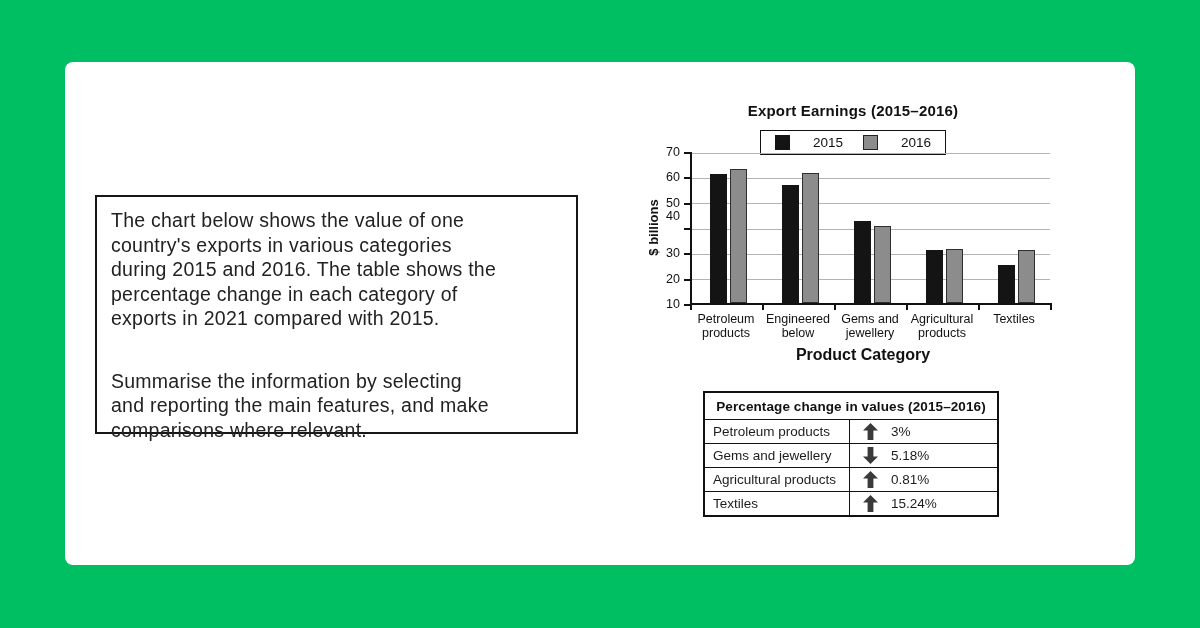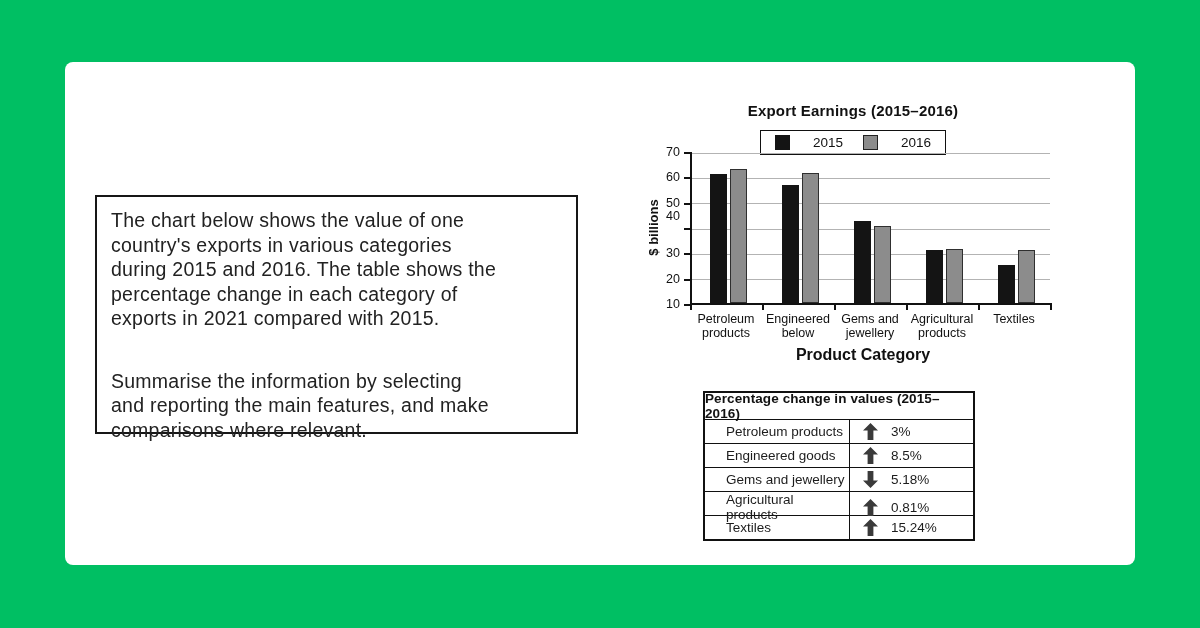--- a/index.html
+++ b/index.html
@@ -47,24 +47,24 @@
   .bar-group { position:absolute; bottom:0; height:100%; display:flex; align-items:flex-end; justify-content:center; gap:3px; }
   .bar { width:17px; }
   .bar.s0 { background:#141414; }
   .bar.s1 { background:#8c8c8c; border:1px solid #2f2f2f; }
 
   .x-cat-labels { position:absolute; left:625px; top:250px; width:360px; display:flex; }
   .x-cat { width:72px; text-align:center; font-size:12.5px; line-height:14px; color:#111; }
   .x-axis-title { position:absolute; left:625px; top:284px; width:360px; text-align:center; font-size:16px; font-weight:bold; color:#111; transform:translateX(-7px); }
 
   
-  .pct-table { position:absolute; left:638px; top:329px; width:272px; border:2px solid #111; background:#fff; }
+  .pct-table { position:absolute; left:638px; top:329px; width:296px; border:2px solid #111; background:#fff; }
   .pct-header { height:26px; display:flex; align-items:center; justify-content:center; font-size:13.5px; font-weight:bold; color:#111; letter-spacing:0.1px; }
   .pct-row { display:grid; grid-template-columns:144px 1fr; border-top:1.5px solid #111; height:24px; }
-  .pct-label { display:flex; align-items:center; padding-left:21px; font-size:13.5px; color:#1c1c1c; }
+  .pct-label { display:flex; align-items:center; padding-left:8px; font-size:13.5px; color:#1c1c1c; }
   .pct-value-cell { display:flex; align-items:center; gap:13px; border-left:1.5px solid #111; padding-left:13px; }
   .pct-value { font-size:13.5px; color:#1c1c1c; }
   .arrow { display:inline-flex; }
   .arrow svg { display:block; }
   .arrow.down svg { transform:rotate(180deg); }
 </style>
 </head>
 <body>
 
 <div class="canvas">
@@ -178,31 +178,20 @@
             <div class="pct-value-cell">
               <span class="arrow up">
                 <svg width="15" height="17" viewBox="0 0 15 17">
                   <polygon fill="#3a3a3a" points="7.5,0 15,7.6 10.4,7.6 10.4,17 4.6,17 4.6,7.6 0,7.6"></polygon>
                 </svg>
               </span>
               <span class="pct-value">3%</span>
             </div>
           </div>
           <div class="pct-row">
-            <div class="pct-label">Engineered goods</div>
-            <div class="pct-value-cell">
-              <span class="arrow up">
-                <svg width="15" height="17" viewBox="0 0 15 17">
-                  <polygon fill="#3a3a3a" points="7.5,0 15,7.6 10.4,7.6 10.4,17 4.6,17 4.6,7.6 0,7.6"></polygon>
-                </svg>
-              </span>
-              <span class="pct-value">8.5%</span>
-            </div>
-          </div>
-          <div class="pct-row">
             <div class="pct-label">Gems and jewellery</div>
             <div class="pct-value-cell">
               <span class="arrow down">
                 <svg width="15" height="17" viewBox="0 0 15 17">
                   <polygon fill="#3a3a3a" points="7.5,0 15,7.6 10.4,7.6 10.4,17 4.6,17 4.6,7.6 0,7.6"></polygon>
                 </svg>
               </span>
               <span class="pct-value">5.18%</span>
             </div>
           </div>

